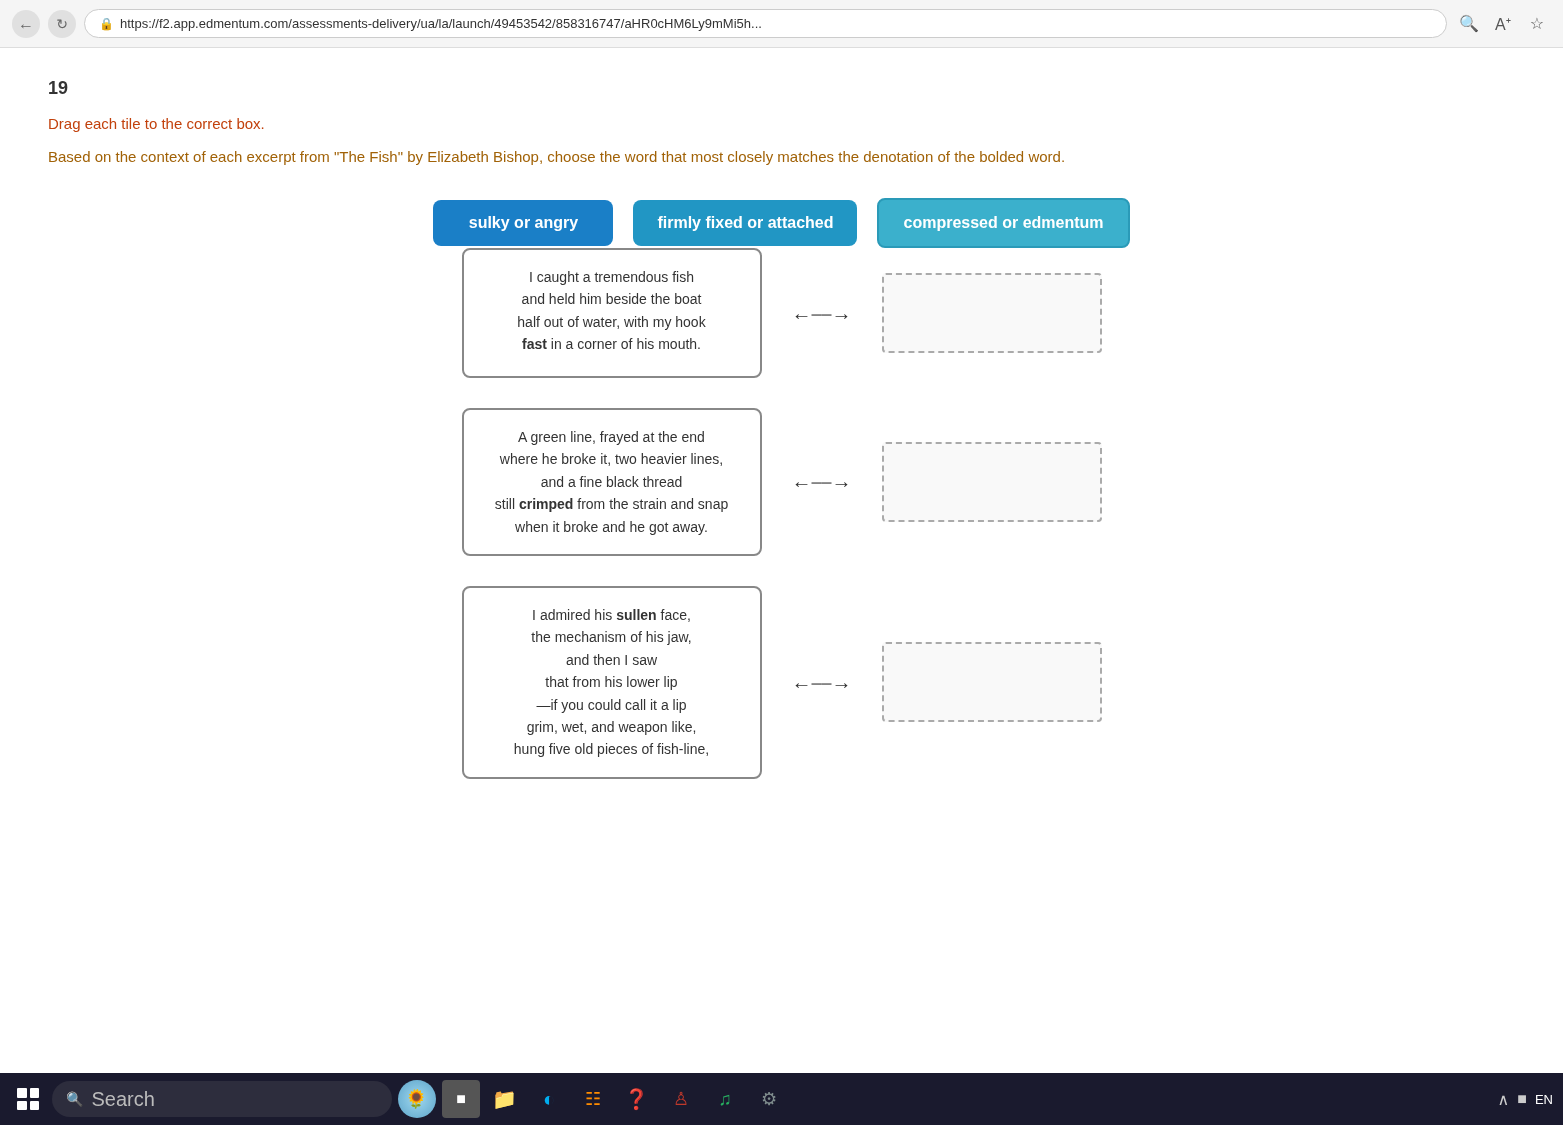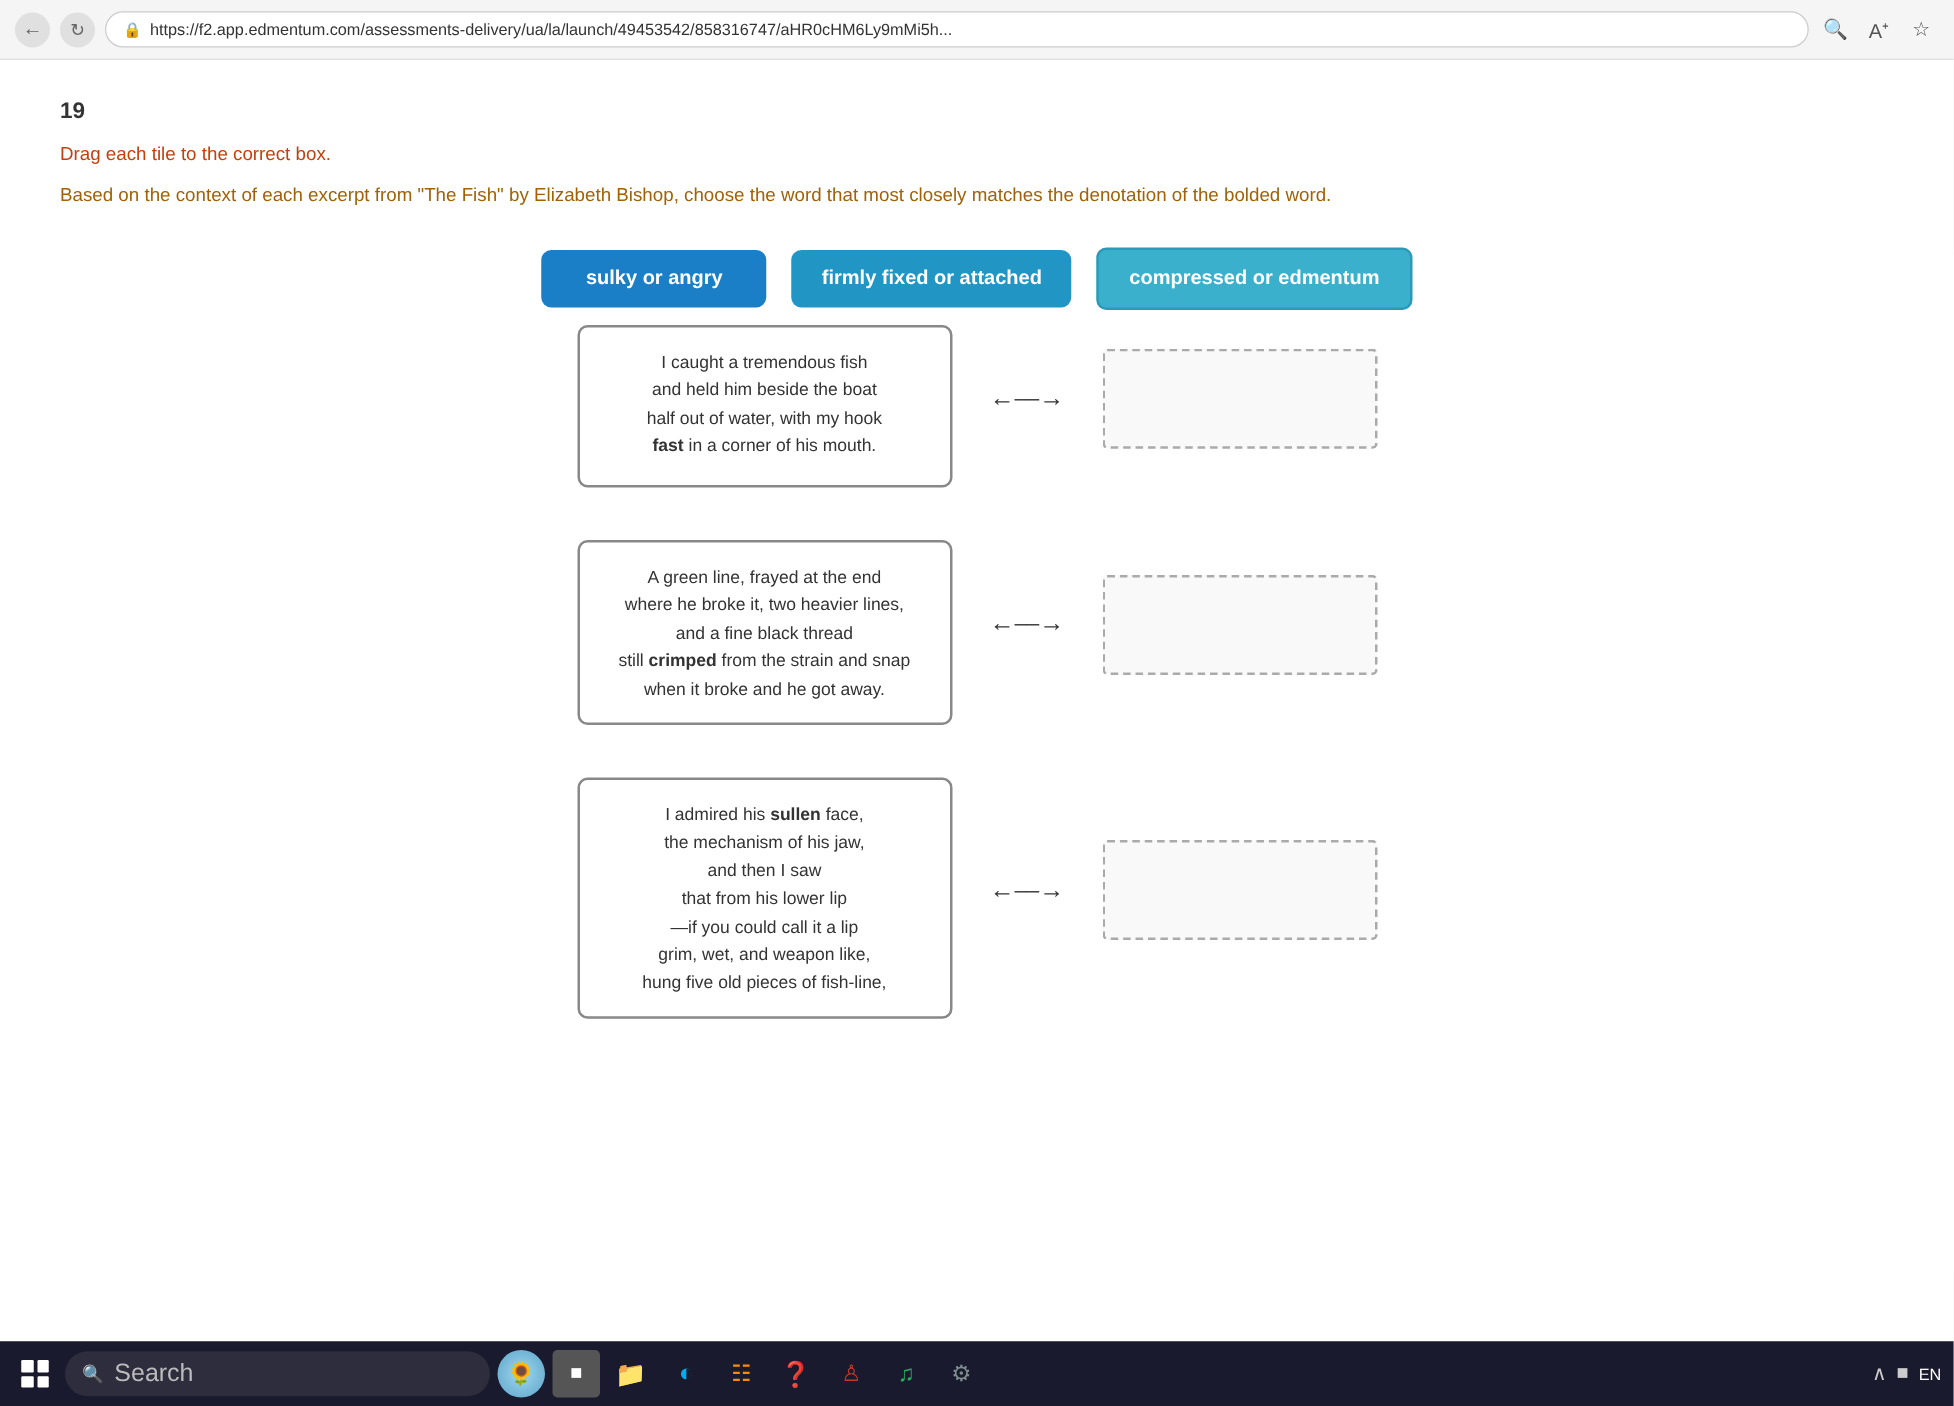--- a/index.html
+++ b/index.html
@@ -141,21 +141,20 @@
       width: 300px;
       min-height: 130px;
       border: 2px solid #888;
       border-radius: 8px;
       padding: 16px 18px;
       font-size: 14px;
       color: #333;
       line-height: 1.6;
       text-align: center;
       background: white;
-      margin-top: 12px;
     }
 
     .excerpt-box strong {
       font-weight: bold;
     }
 
     .arrow-connector {
       display: flex;
       align-items: center;
       font-size: 20px;

